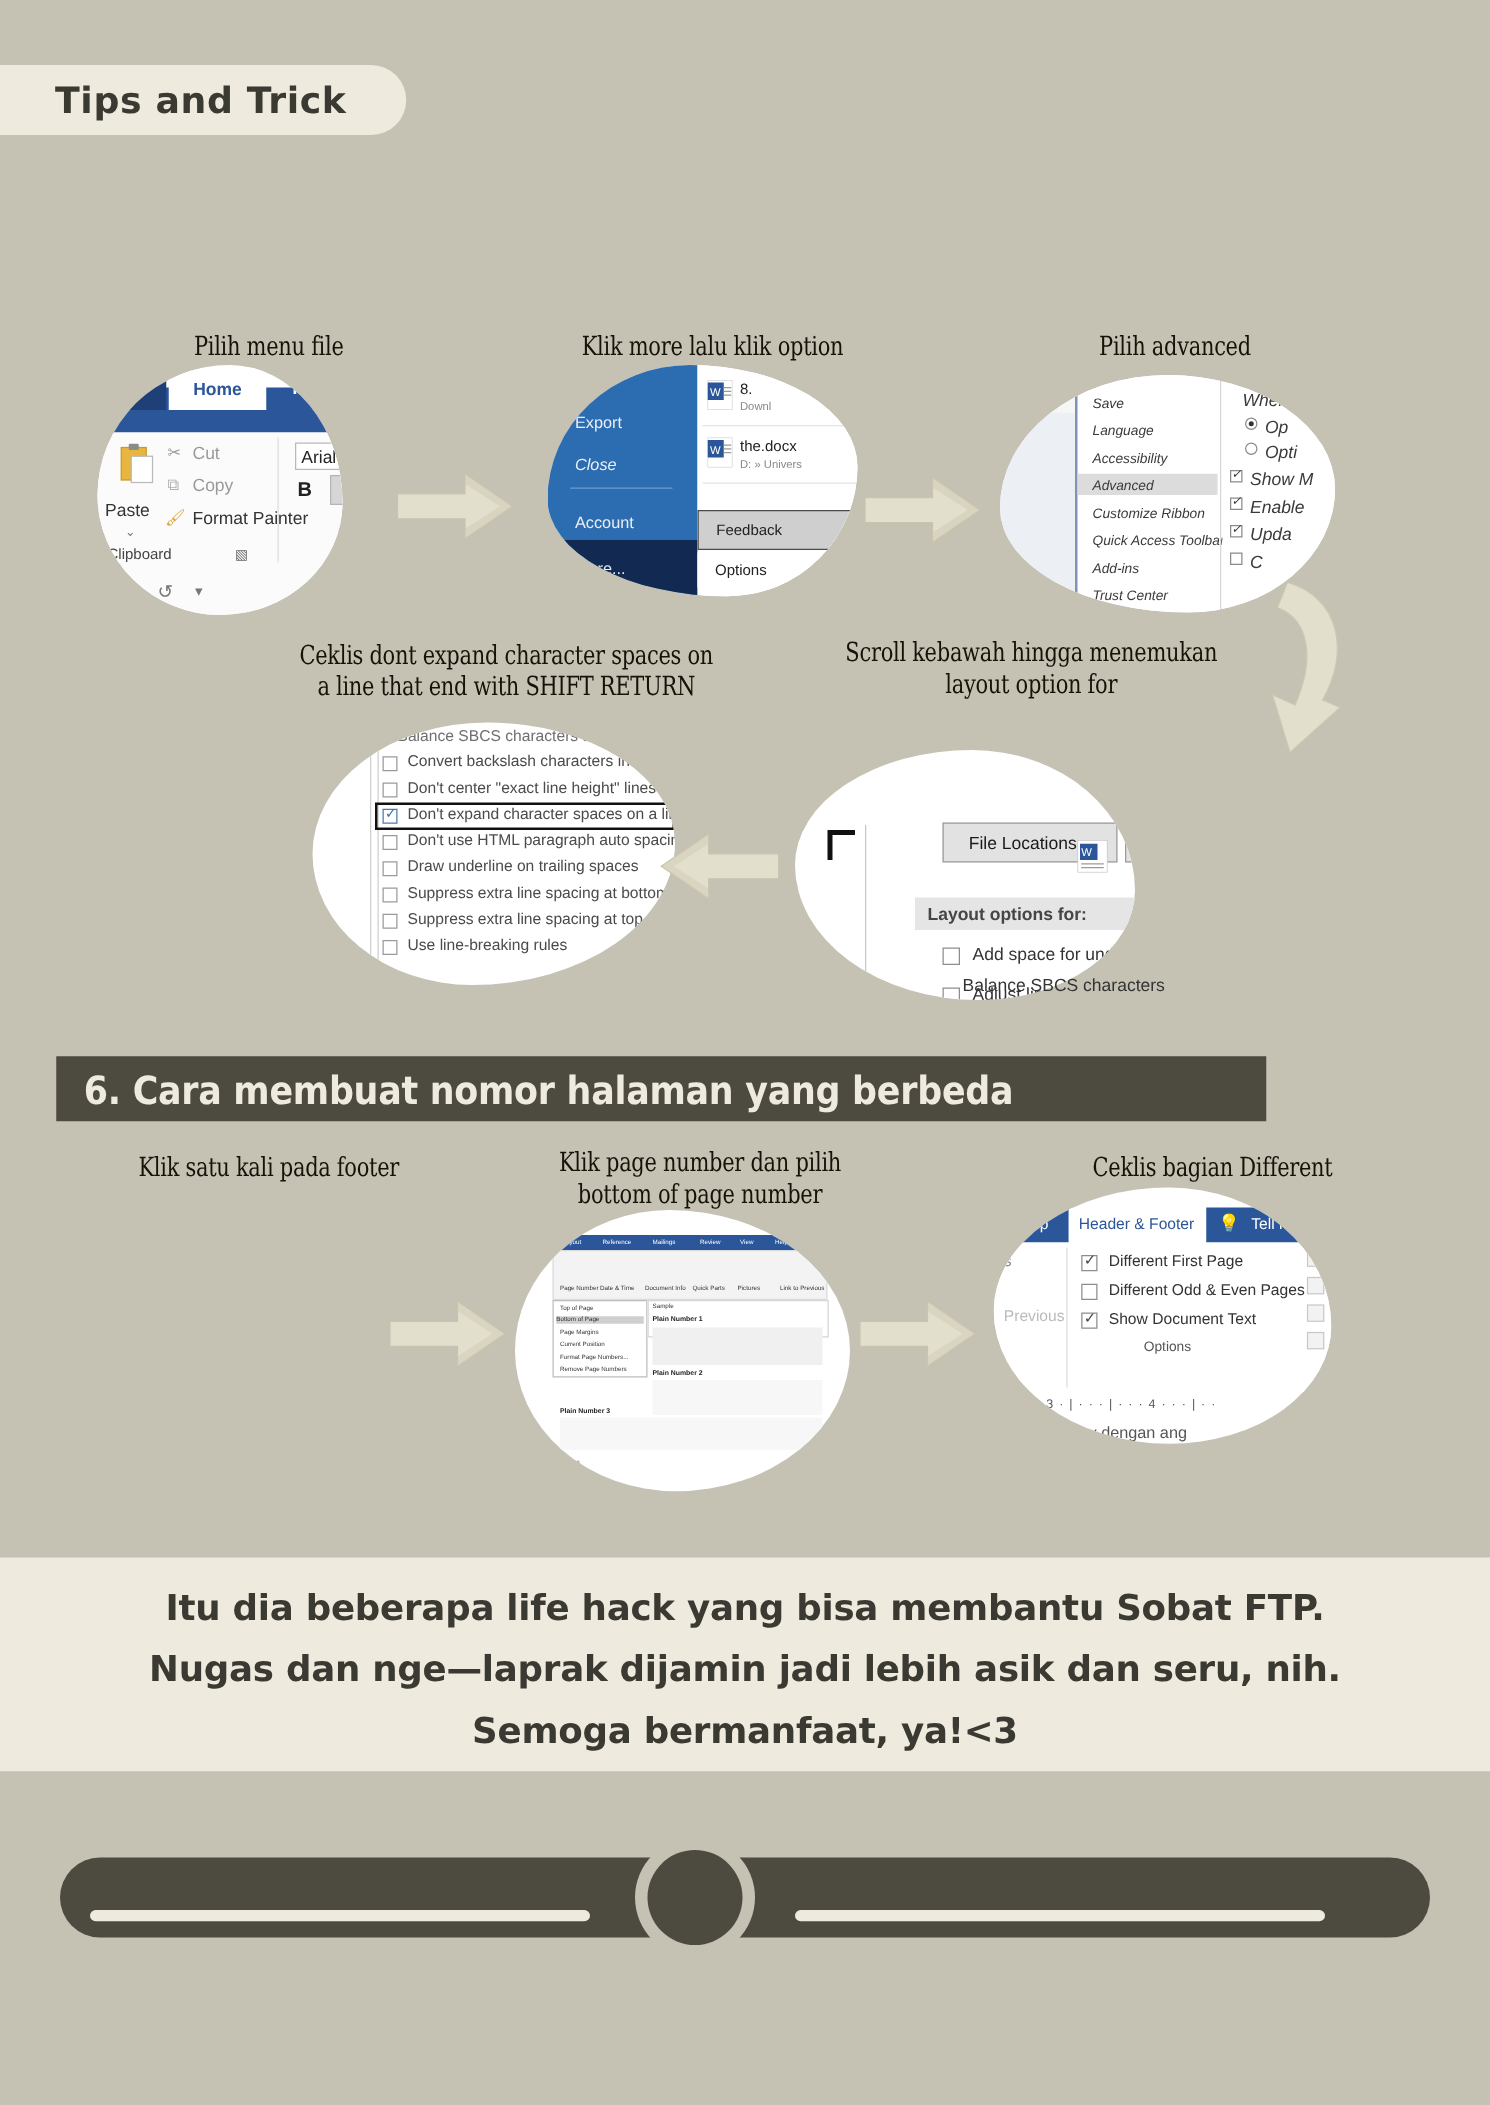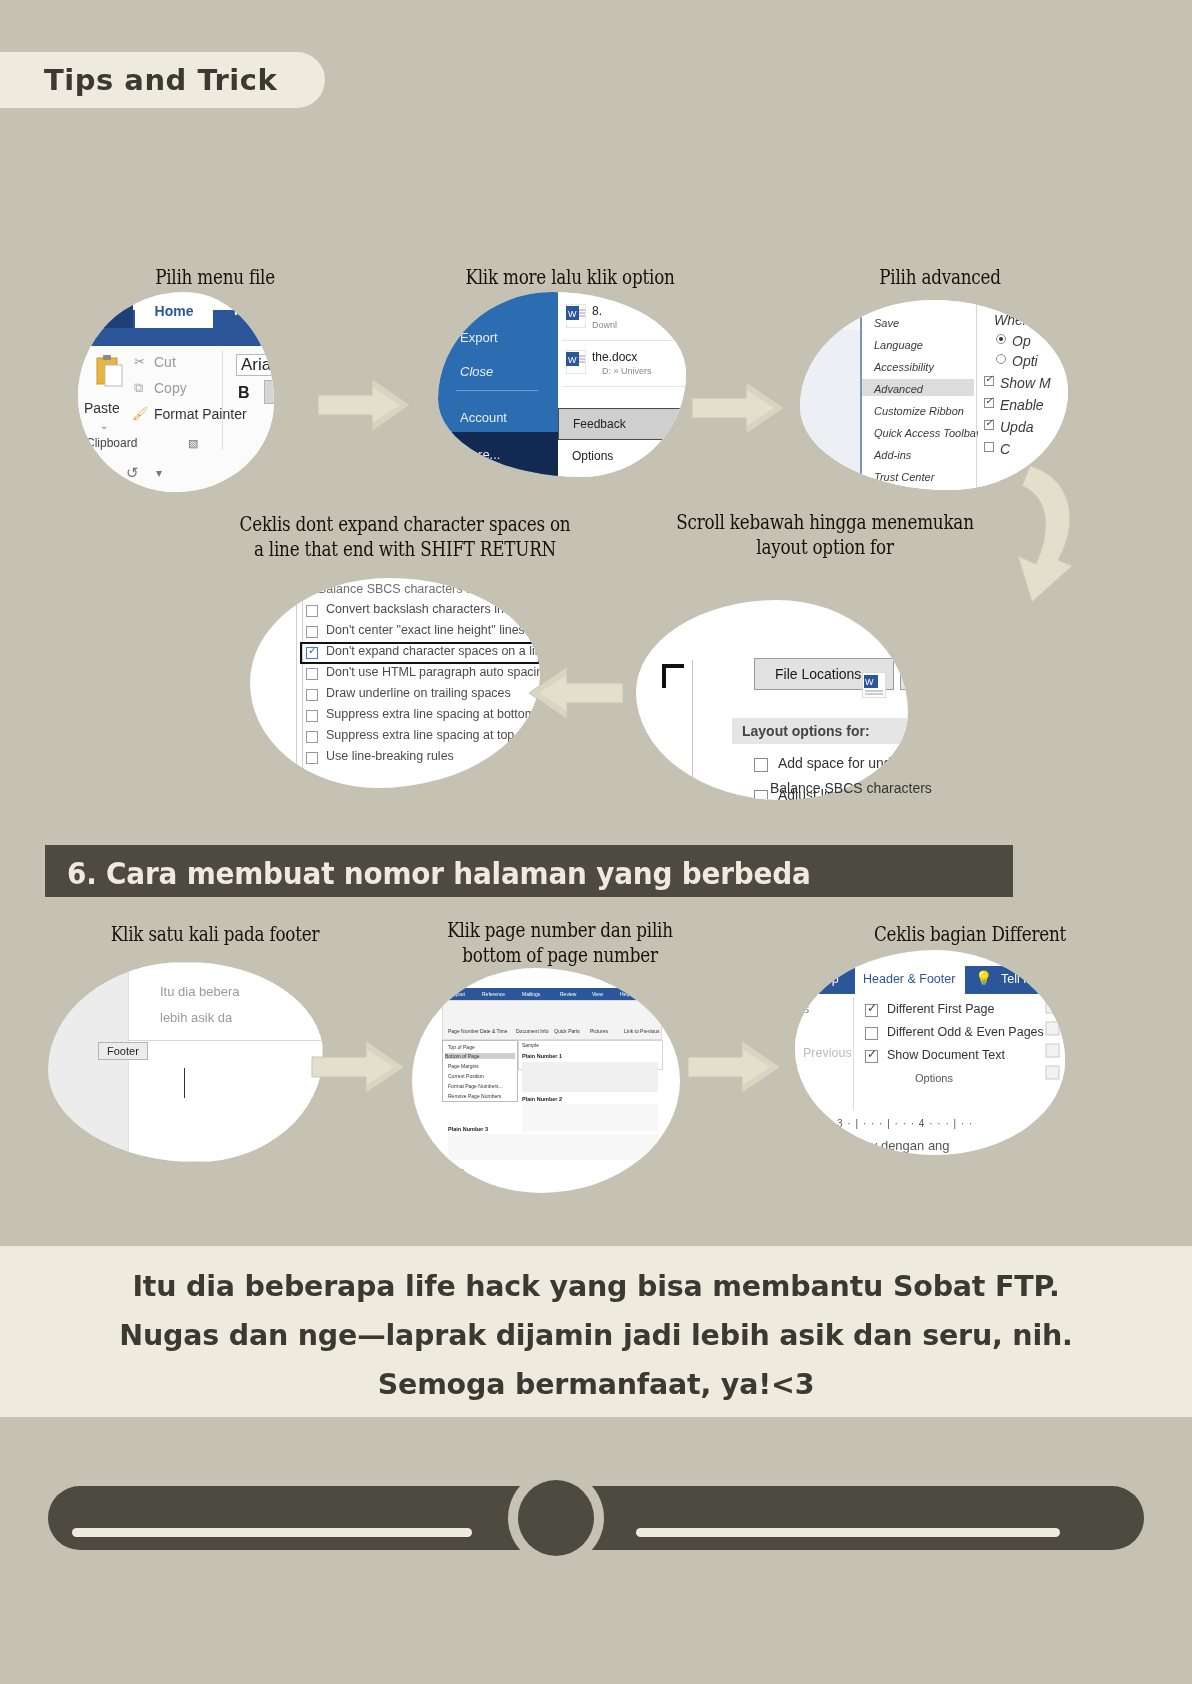--- a/index.html
+++ b/index.html
@@ -92,21 +92,21 @@
   .clip-ico { position:absolute; left:16px; top:8px; width:34px; height:34px; }
   .paste-lbl{ position:absolute; left:8px;  top:48px; font-size:14px; color:#333; }
   .paste-car{ position:absolute; left:24px; top:68px; font-size:10px; color:#777; }
   .mi { position:absolute; font-size:14px; color:#9a9a9a; }
   .mi.dark { color:#333; }
   .mi-ico { position:absolute; font-size:13px; }
   .clip-grp { position:absolute; left:8px; top:98px; font-size:12px; color:#444; }
   .clip-dlg { position:absolute; left:110px; top:98px; font-size:11px; color:#666; }
   .vline { position:absolute; background:#ddd; width:1px; }
   .fontbox { position:absolute; left:158px; top:12px; width:62px; height:22px;
-             background:#fff; border:1px solid #b9b9b9; font-size:17px; color:#222;
+             background:#fff; border:1px solid #b9b9b9; font-size:14px; color:#222;
              padding-left:4px; line-height:20px;}
   .bbtn { position:absolute; left:160px; top:44px; font-size:16px; font-weight:bold; color:#222;}
   .ibtn { position:absolute; left:186px; top:40px; width:24px; height:24px; background:#d6d6d6;
           border:1px solid #b5b5b5; font-size:16px; font-style:italic; color:#222;
           display:flex; align-items:center; justify-content:center;}
 
   
   .bs-left { position:absolute; left:0; top:0; width:120px; height:200px; background:#2c6cb0; }
   .bs-more { position:absolute; left:0; top:140px; width:120px; height:60px; background:#122a52; }
   .bs-item { position:absolute; left:22px; font-size:13px; color:#e9eef6; }
@@ -279,21 +279,21 @@
 
       <div class="wicon" style="left:128px; top:58px;">
         <svg width="20" height="24" viewBox="0 0 20 24">
           <rect x="0" y="0" width="20" height="24" fill="#fff" stroke="#cfcfcf"></rect>
           <rect x="0" y="2" width="13" height="14" fill="#2b579a"></rect>
           <text x="2" y="13" font-size="9" fill="#fff" font-family="Liberation Sans">W</text>
           <path d="M13 6 h6 M13 9 h6 M13 12 h6" stroke="#9a9a9a" stroke-width="1"></path>
         </svg>
       </div>
       <div class="rec-row" style="left:154px; top:58px;">the.docx</div>
-      <div class="rec-row rec-sub" style="left:164px; top:74px;text-align:right;">D: » Univers</div>
+      <div class="rec-row rec-sub" style="left:154px; top:74px;text-align:right;">D: » Univers</div>
       <div class="bs-hline" style="left:124px; top:94px; width:124px;"></div>
 
       <div class="bs-feedback">Feedback</div>
       <div class="bs-options">Options</div>
     </div>
   </div>
 
   <div class="arrow" style="left:690px; top:378px;">
     <svg width="96" height="60" viewBox="0 0 96 60">
       <path d="M2,20 L56,20 L56,4 L94,30 L56,56 L56,40 L2,40 Z" fill="#e3dfcd" stroke="#c9c4ad" stroke-width="1"></path>
@@ -429,30 +429,20 @@
 
   <div class="sec-bar" id="sec6-bar">
     <div class="line">6. Cara membuat nomor halaman yang berbeda</div>
   </div>
 
   <div class="cap" style="left:-25px; top:922px; width:480px;">Klik satu kali pada footer</div>
   <div class="cap" style="left:350px; top:918px; width:420px;">Klik page number dan pilih
 bottom of page number</div>
   <div class="cap" style="left:760px; top:922px; width:420px;">Ceklis bagian Different</div>
 
-  <div class="blob b6">
-    <div class="ui" style="left:0;top:0;width:275px;height:200px;">
-      <div class="doc-page" style="left:80px; top:0px; width:195px; height:200px;"></div>
-      <div class="doc-line" style="left:112px; top:22px;">Itu dia bebera</div>
-      <div class="doc-line" style="left:112px; top:48px;">lebih asik da</div>
-      <div style="position:absolute;left:80px;top:78px;width:195px;height:1px;background:#d8d8d8;"></div>
-      <div class="footer-tag" style="left:50px; top:80px;">Footer</div>
-      <div class="caret" style="left:136px; top:106px; height:30px;"></div>
-    </div>
-  </div>
 
   <div class="arrow" style="left:310px; top:1035px;">
     <svg width="96" height="62" viewBox="0 0 96 62">
       <path d="M2,22 L56,22 L56,6 L94,32 L56,58 L56,42 L2,42 Z" fill="#e3dfcd" stroke="#c9c4ad" stroke-width="1"></path>
       <path d="M56,6 L94,32 L56,58 L56,50 L84,32 L56,14 Z" fill="#cfcab4" opacity=".45"></path>
     </svg>
   </div>
 
   <div class="blob b7">
     <div class="ui" style="left:0;top:0;width:268px;height:225px;">

